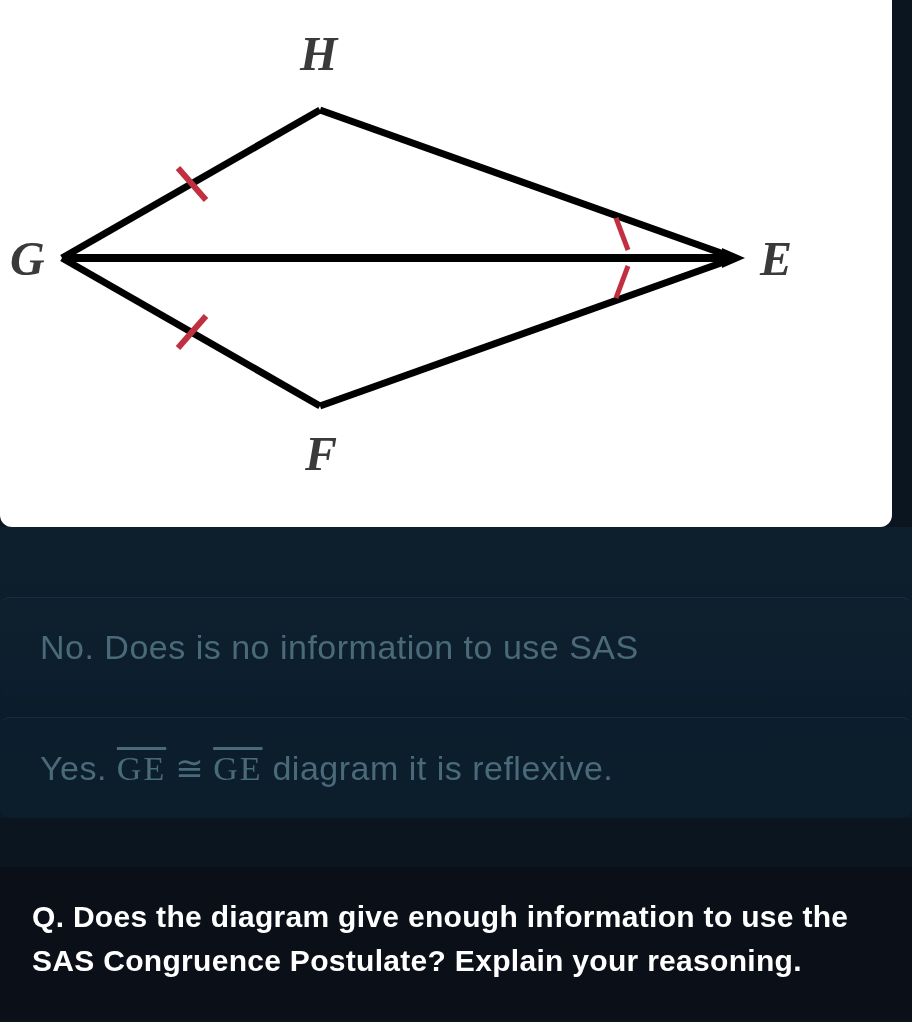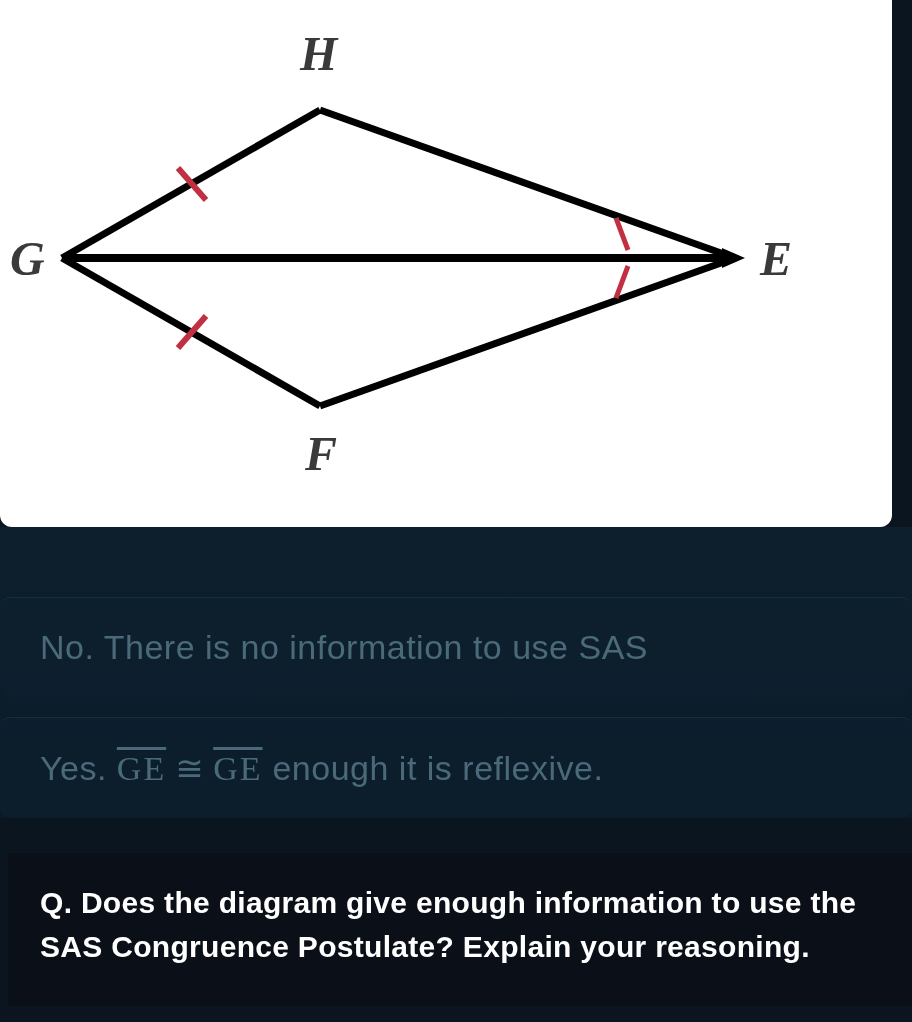--- a/index.html
+++ b/index.html
@@ -48,26 +48,25 @@
   .answer-text .math-overline {
     text-decoration: overline;
     font-family: Liberation Serif, serif;
     letter-spacing: 2px;
   }
   .answer-text .congruent {
     font-family: 'Times New Roman', serif;
   }
   .question-bar {
     position: absolute;
-    bottom: 16px;
+    bottom: 2px;
     left: 0;
     right: 0;
     background: #0a0f18;
     padding: 28px 32px 38px 32px;
-    margin-left: 8px;
   }
   .question-text {
     color: #ffffff;
     font-size: 30px;
     font-weight: 600;
     line-height: 1.45;
     letter-spacing: 0.3px;
   }
   .right-edge {
     position: absolute;
@@ -102,24 +101,24 @@
     <text x="10" y="275" class="vertex-label">G</text>
     <text x="760" y="275" class="vertex-label">E</text>
     <text x="305" y="470" class="vertex-label">F</text>
   </svg>
 </div>
 <div class="right-edge"></div>
 
 <div class="answers-area">
   <div style="height:50px"></div>
   <div class="answer-option">
-    <div class="answer-text">No. There is no information to use SAS</div>
+    <div class="answer-text">No. Does is no information to use SAS</div>
   </div>
   <div class="answer-option">
     <div class="answer-text">
-      <span>Yes. </span><span class="math-overline">GE</span><span class="congruent"> ≅ </span><span class="math-overline">GE</span><span> enough it is reflexive.</span>
+      <span>Yes. </span><span class="math-overline">GE</span><span class="congruent"> ≅ </span><span class="math-overline">GE</span><span> diagram it is reflexive.</span>
     </div>
   </div>
 </div>
 
 <div class="question-bar">
   <div class="question-text">Q. Does the diagram give enough information to use the SAS Congruence Postulate? Explain your reasoning.</div>
 </div>
 
 </body></html>

